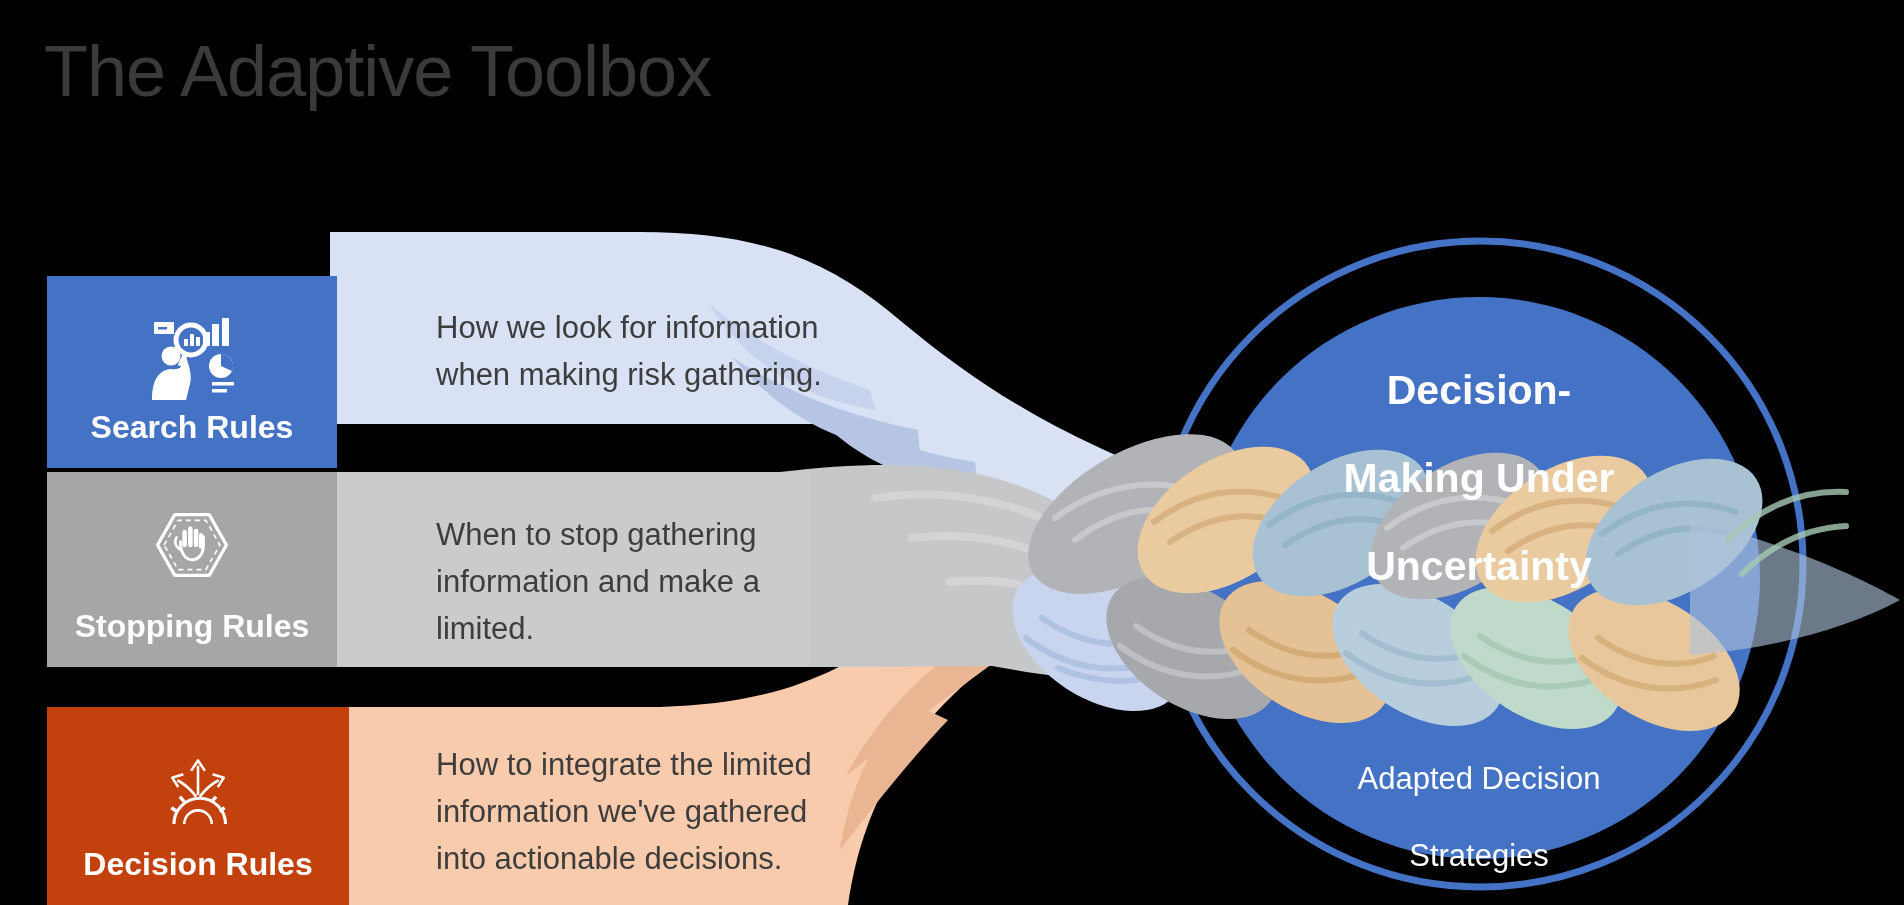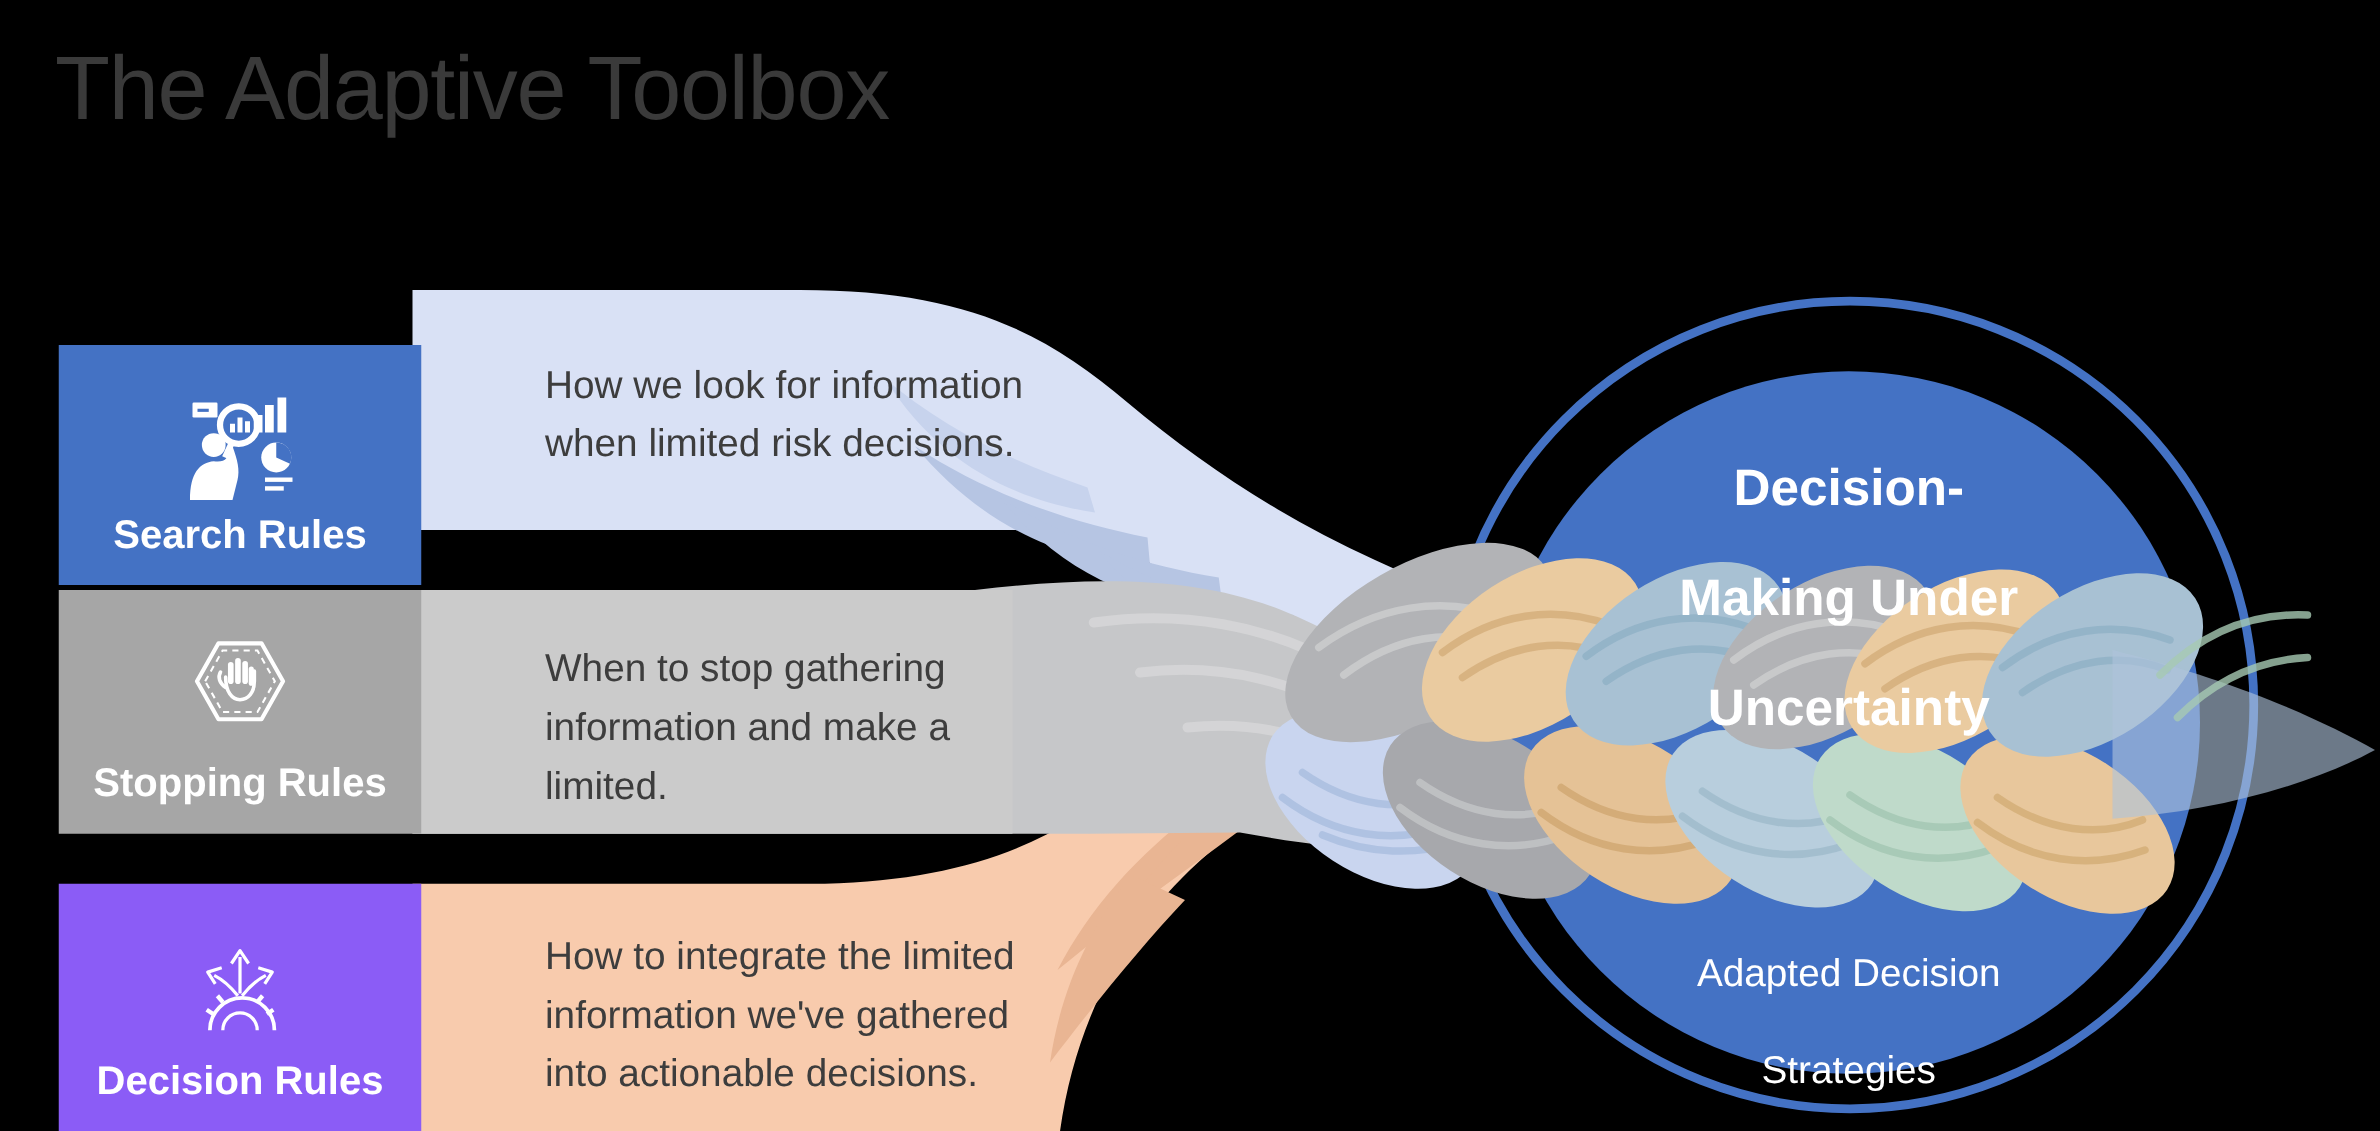--- a/index.html
+++ b/index.html
@@ -8,34 +8,34 @@
     font-family:"Liberation Sans",sans-serif;
   }
   .title{
     position:absolute;left:44px;top:30px;margin:0;
     font-size:72px;font-weight:400;letter-spacing:-1px;color:#3a3a3a;
   }
   .art{position:absolute;left:0;top:0;width:1904px;height:905px;}
   .block{position:absolute;left:47px;width:290px;z-index:3;}
   .block-1{top:232px;height:192px;background:#4472C4;margin-top:44px;}
   .block-2{top:472px;height:195px;background:#A6A6A6;}
-  .block-3{top:707px;height:198px;background:#8b5cf6;}
+  .block-3{top:707px;height:198px;background:#c2410c;padding-left:12px;}
   .block-icon{position:absolute;left:50%;transform:translateX(-50%);}
   .icon-1{top:34px;width:104px;height:90px;}
   .icon-2{top:32px;width:82px;height:82px;}
   .icon-3{top:38px;width:96px;height:86px;}
   .block-label{
     position:absolute;left:0;width:100%;bottom:22px;text-align:center;
     color:#fff;font-size:32px;font-weight:bold;
   }
   .desc{
     position:absolute;left:436px;width:430px;z-index:3;
     color:#3d3d3d;font-size:31px;line-height:47px;
   }
-  .desc-1{top:284px;}
+  .desc-1{top:304px;}
   .desc-2{top:511px;}
   .desc-3{top:741px;}
   .desc span{display:block;}
   .circle-heading{
     position:absolute;left:1219px;top:330px;width:520px;z-index:3;
     text-align:center;color:#fff;font-size:41px;font-weight:bold;line-height:56px;
   }
   .circle-sub{
     position:absolute;left:1229px;top:724px;width:500px;z-index:3;
     text-align:center;color:#fff;font-size:31px;font-weight:400;line-height:45px;
@@ -217,21 +217,21 @@
       <line x1="25" y1="77" x2="19" y2="73" stroke="#fff" stroke-width="4"></line>
       <line x1="34" y1="66" x2="29" y2="60" stroke="#fff" stroke-width="4"></line>
       <line x1="66" y1="66" x2="71" y2="60" stroke="#fff" stroke-width="4"></line>
       <line x1="75" y1="77" x2="81" y2="73" stroke="#fff" stroke-width="4"></line>
     </svg>
     <div class="block-label">Decision Rules</div>
   </div>
 
   <div class="desc desc-1">
     <span>How we look for information</span>
-    <span>when limited risk decisions.</span>
+    <span>when making risk gathering.</span>
   </div>
 
   <div class="desc desc-2">
     <span>When to stop gathering</span>
     <span>information and make a</span>
     <span>limited.</span>
   </div>
 
   <div class="desc desc-3">
     <span>How to integrate the limited</span>

